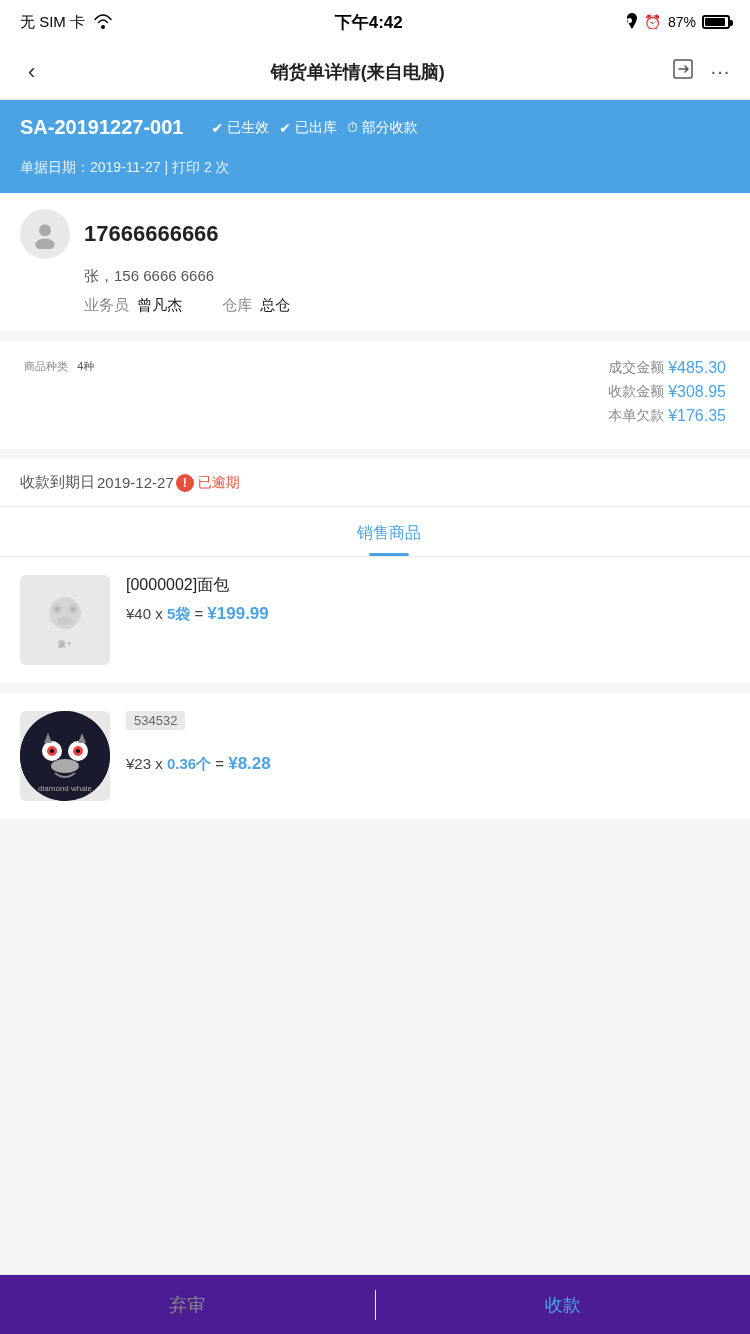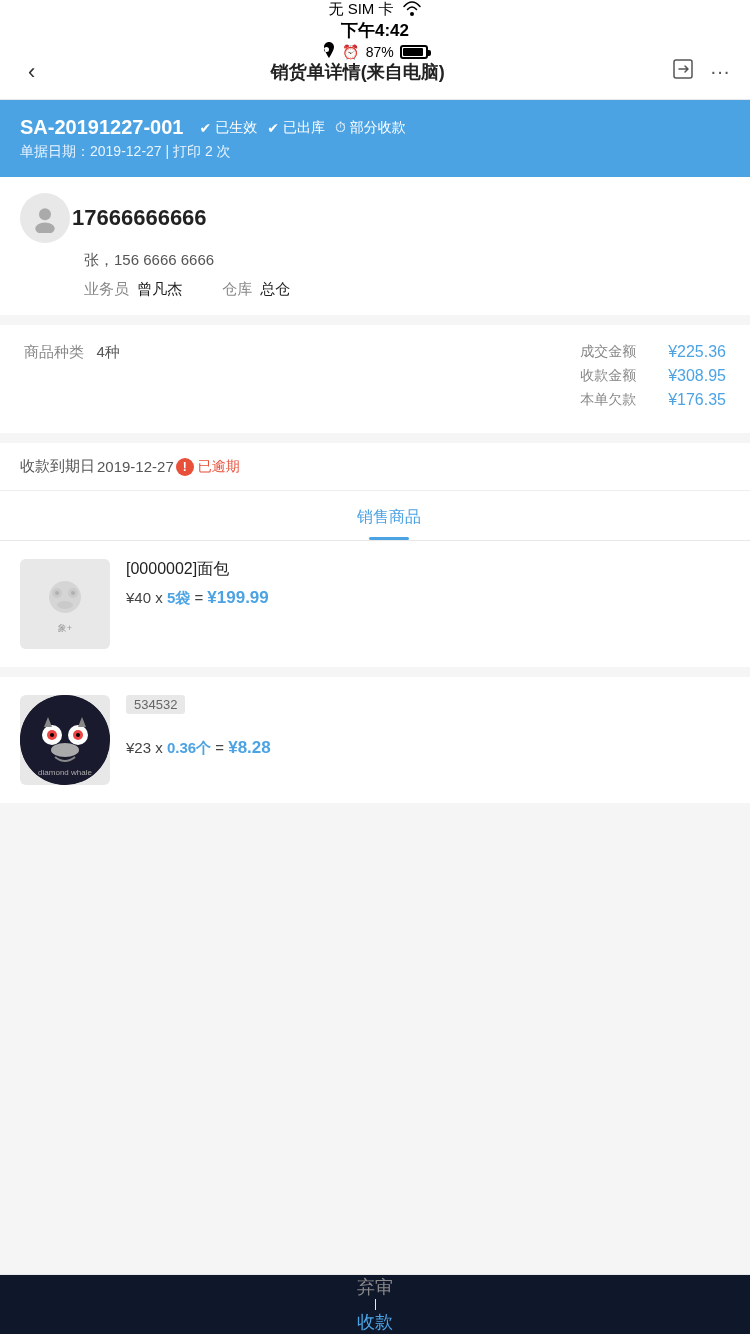--- a/index.html
+++ b/index.html
@@ -15,21 +15,20 @@
     
     .status-bar {
       height: 44px;
       background: #fff;
       display: flex;
       align-items: center;
       justify-content: space-between;
       padding: 0 20px;
       font-size: 15px;
       font-weight: 500;
-      flex-direction: column;
     }
     .status-left { display: flex; align-items: center; gap: 8px; }
     .status-center { font-size: 17px; font-weight: 600; }
     .status-right { display: flex; align-items: center; gap: 6px; font-size: 14px; }
     .battery-icon {
       width: 28px; height: 14px; border: 2px solid #000; border-radius: 3px;
       position: relative; display: inline-block;
     }
     .battery-icon::after {
       content: '';
@@ -66,22 +65,22 @@
     .nav-icon { font-size: 20px; color: #555; cursor: pointer; }
 
     
     .order-banner {
       background: #4ca3e4;
       padding: 16px 20px;
     }
     .order-banner-top {
       display: flex;
       align-items: center;
-      gap: 16px;
-      margin-bottom: 4px;
+      gap: 28px;
+      margin-bottom: 20px;
     }
     .order-id {
       font-size: 20px;
       font-weight: 700;
       color: #fff;
     }
     .status-badges { display: flex; gap: 10px; }
     .status-badge {
       display: flex; align-items: center; gap: 4px;
       font-size: 14px; color: #fff;
@@ -94,21 +93,21 @@
 
     
     .customer-section {
       background: #fff;
       padding: 16px 20px;
       margin-bottom: 10px;
     }
     .customer-row {
       display: flex;
       align-items: center;
-      gap: 2px;
+      gap: 14px;
       margin-bottom: 8px;
     }
     .avatar {
       width: 50px; height: 50px;
       border-radius: 50%;
       background: #e8e8e8;
       display: flex; align-items: center; justify-content: center;
       flex-shrink: 0;
     }
     .avatar svg { width: 30px; height: 30px; }
@@ -136,33 +135,33 @@
     
     .stats-section {
       background: #fff;
       padding: 18px 24px;
       margin-bottom: 10px;
       display: flex;
       justify-content: space-between;
       align-items: flex-start;
     }
     .stats-left .stat-row {
-      font-size: 15px;
+      font-size: 11px;
       color: #555;
       margin-bottom: 4px;
     }
     .stat-label { color: #888; }
     .stats-right {
       text-align: right;
     }
     .stats-right .stat-row {
       display: flex;
       justify-content: flex-end;
       align-items: center;
-      gap: 32px;
+      gap: 4px;
       margin-bottom: 6px;
     }
     .stat-name { font-size: 14px; color: #888; }
     .stat-val { font-size: 16px; color: #4ca3e4; font-weight: 500; }
 
     
     .due-date-section {
       background: #fff;
       padding: 14px 20px;
       display: flex;
@@ -267,24 +266,23 @@
       display: flex; align-items: center; justify-content: center;
       overflow: hidden;
     }
 
     
     .bottom-bar {
       position: fixed;
       bottom: 0; left: 0;
       width: 750px;
       height: 60px;
-      background: #0f172a;
+      background: #4c1d95;
       border-top: 1px solid #e8e8e8;
       display: flex;
-      flex-direction: column;
     }
     .bottom-btn {
       flex: 1;
       display: flex; align-items: center; justify-content: center;
       font-size: 18px;
       cursor: pointer;
     }
     .bottom-btn.reject { color: #888; }
     .bottom-btn.collect { color: #4ca3e4; }
     .bottom-divider {
@@ -348,21 +346,21 @@
       <span class="status-badge">
         <span class="check">✔</span>
         <span>已出库</span>
       </span>
       <span class="status-badge">
         <span>⏱</span>
         <span>部分收款</span>
       </span>
     </div>
   </div>
-  <div class="order-banner-bottom">单据日期：2019-12-27 | 打印 2 次</div>
+  <div class="order-banner-bottom">单据日期：2019-11-27 | 打印 2 次</div>
 </div>
 
 <div class="customer-section">
   <div class="customer-row">
     <div class="avatar">
       <svg viewBox="0 0 40 40" fill="none">
         <circle cx="20" cy="15" r="8" fill="#aaa"></circle>
         <ellipse cx="20" cy="34" rx="13" ry="8" fill="#aaa"></ellipse>
       </svg>
     </div>
@@ -385,21 +383,21 @@
   <div class="stats-left">
     <div class="stat-row">
       <span class="stat-label">商品种类</span>
       &nbsp;
       <span>4种</span>
     </div>
   </div>
   <div class="stats-right">
     <div class="stat-row">
       <span class="stat-name">成交金额</span>
-      <span class="stat-val">¥225.36</span>
+      <span class="stat-val">¥485.30</span>
     </div>
     <div class="stat-row">
       <span class="stat-name">收款金额</span>
       <span class="stat-val">¥308.95</span>
     </div>
     <div class="stat-row">
       <span class="stat-name">本单欠款</span>
       <span class="stat-val">¥176.35</span>
     </div>
   </div>

